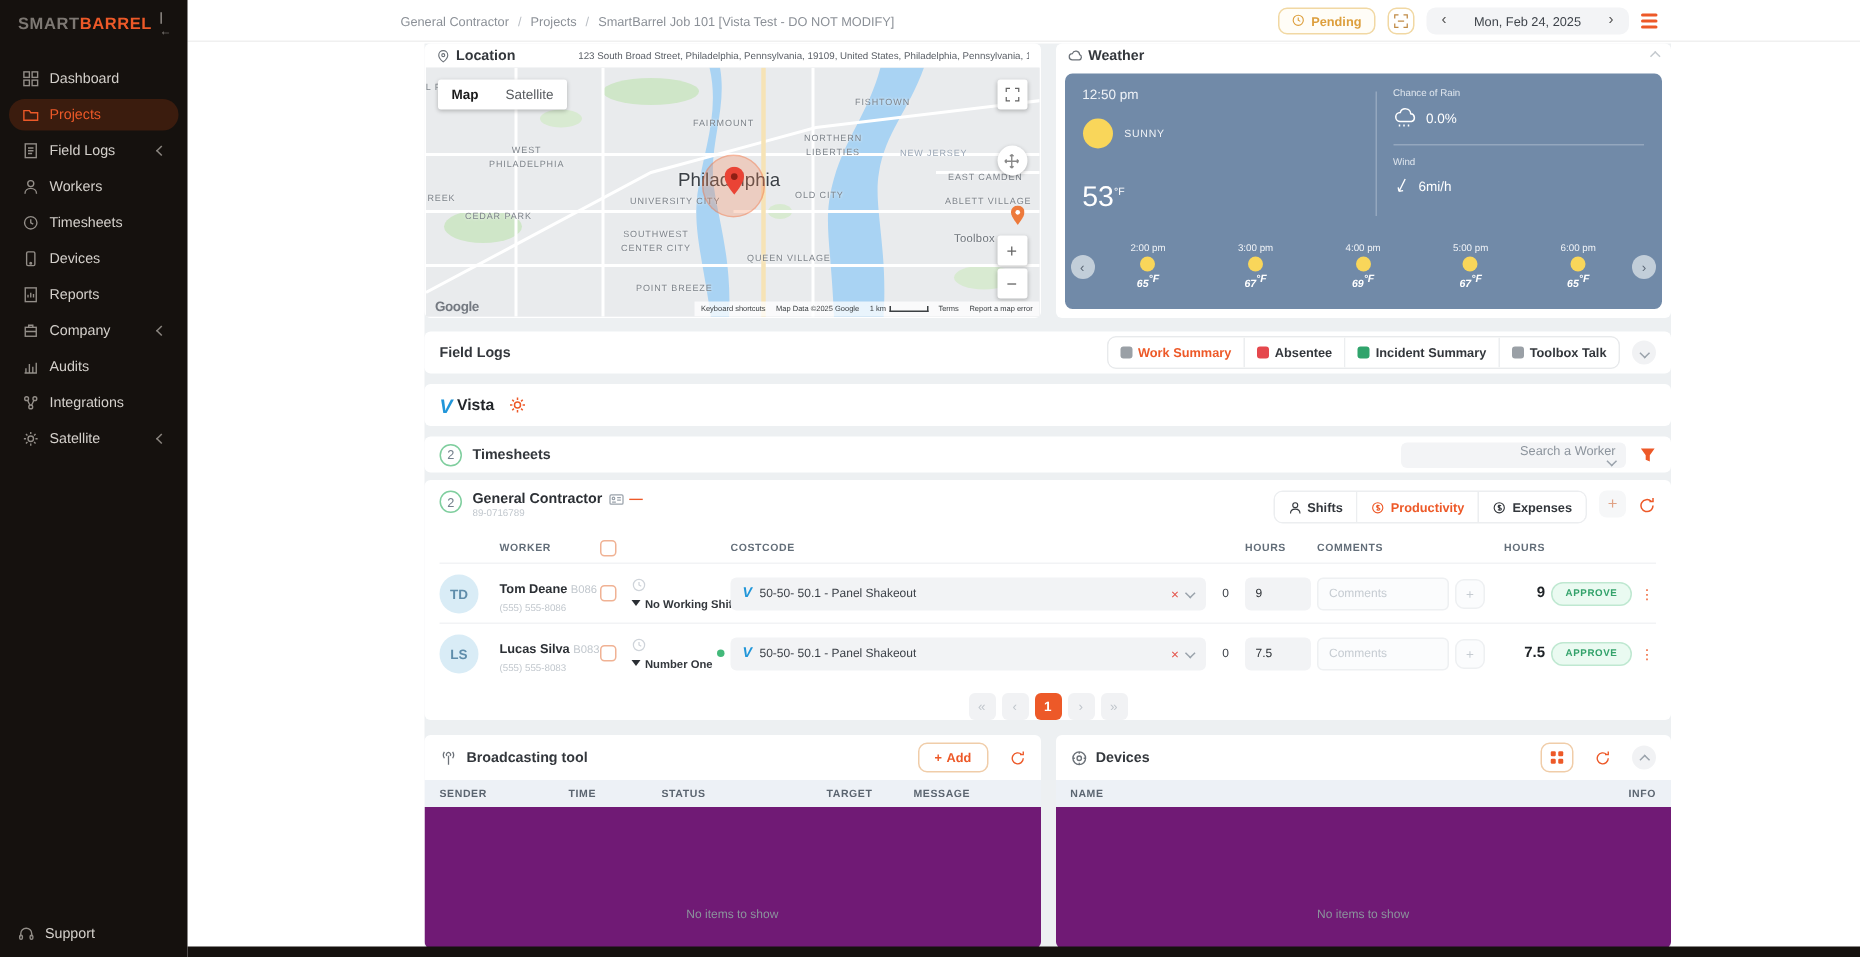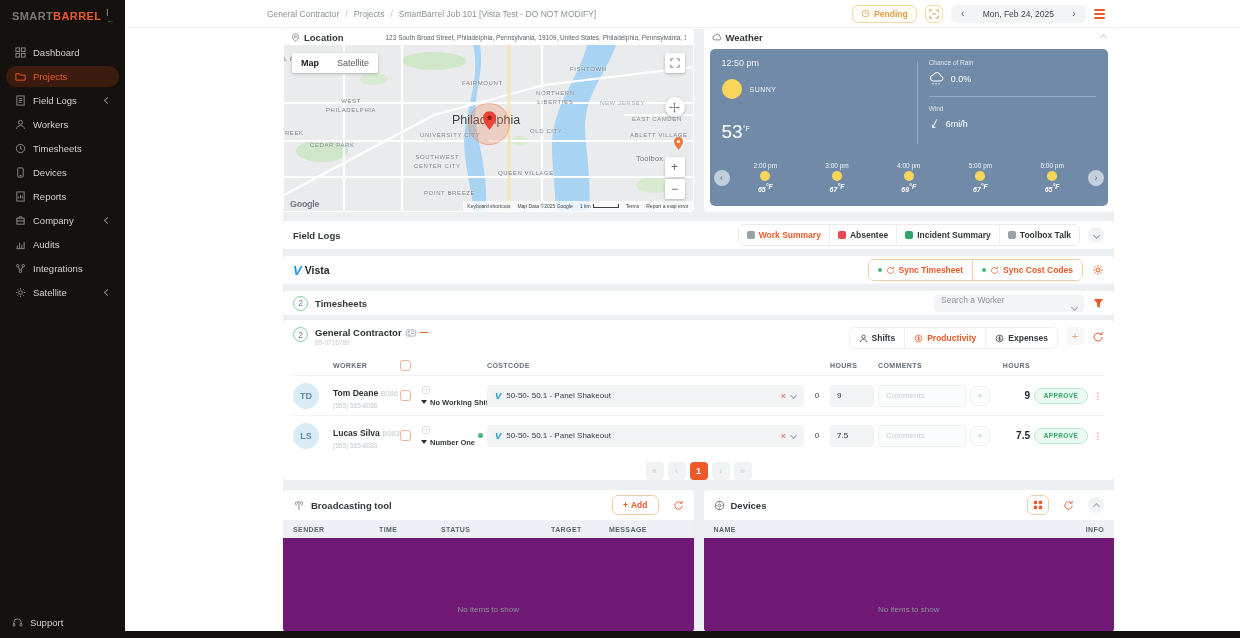--- a/index.html
+++ b/index.html
@@ -92,21 +92,21 @@
   .vista-v { color:#2196d9; font-weight:bold; font-size:13px; font-style:italic; }
   .vista-name { font-size:10.5px; font-weight:bold; color:#23262a; margin-left:3px; }
   .sync-group { margin-left:auto; display:flex; border:1px solid #f0cda9; border-radius:6px; overflow:hidden; }
   .sync-btn { display:flex; align-items:center; gap:4px; padding:0 9px; height:20px; font-size:8.5px; font-weight:bold; color:#ed5928; border-right:1px solid #f0cda9; cursor:pointer; background:#fff; }
   .sync-btn:last-child { border-right:none; }
   .gdot { width:4px; height:4px; border-radius:50%; background:#43b97a; }
   .gear { color:#ed5928; margin-left:9px; cursor:pointer; }
 
   .ts-bar { height:24px; margin-bottom:5px; }
   .count-circle { width:15px; height:15px; border-radius:50%; border:1.4px solid #7fce9e; color:#74808c; font-size:8.5px; display:flex; align-items:center; justify-content:center; margin-right:7px; }
-  .worker-select { margin-left:auto; width:150px; height:17px; background:#f3f4f6; border-radius:4px; display:flex; align-items:flex-start; padding:0 7px; font-size:8.5px; color:#8b939c; cursor:pointer;flex-direction:column; }
+  .worker-select { margin-left:auto; width:150px; height:17px; background:#f3f4f6; border-radius:4px; display:flex; align-items:flex-end; padding:0 7px; font-size:8.5px; color:#8b939c; cursor:pointer;flex-direction:column; }
   .worker-select .chev { border-color:#9aa2ab; margin-left:auto; }
   .funnel { margin-left:9px; cursor:pointer; }
 
   
   .gc-card { height:160px; margin-bottom:10px; padding:7px 10px 0 10px; }
   .gc-head { display:flex; align-items:flex-start; }
   .gc-nameblock { line-height:1.3; }
   .gc-name { font-size:9.5px; font-weight:bold; color:#2b2f34; display:flex; align-items:center; gap:4px; }
   .gc-code { font-size:6.5px; color:#c2c8ce; }
   .dash { color:#ed5928; font-weight:bold; font-size:9px; }
@@ -497,36 +497,20 @@
           </div>
         </div>
         <div class="circle-btn">
             <span class="chev down" style="border-color:#9aa2ab"></span>
           </div>
       </div>
 
       <div class="card bar">
         <span class="vista-v">V</span>
         <span class="vista-name">Vista</span>
-        <div class="sync-group">
-          <div class="sync-btn">
-            <span class="gdot"></span>
-            <svg class="ic" width="9" height="9" viewBox="0 0 12 12" fill="none" stroke="currentColor">
-                <path d="M10 6a4 4 0 11-1.2-2.8M10 1v2.4H7.6"></path>
-              </svg>
-            <span>Sync Timesheet</span>
-          </div>
-          <div class="sync-btn">
-            <span class="gdot"></span>
-            <svg class="ic" width="9" height="9" viewBox="0 0 12 12" fill="none" stroke="currentColor">
-                <path d="M10 6a4 4 0 11-1.2-2.8M10 1v2.4H7.6"></path>
-              </svg>
-            <span>Sync Cost Codes</span>
-          </div>
-        </div>
         <svg class="ic gear" width="12" height="12" viewBox="0 0 12 12" fill="none" stroke="currentColor">
             <circle cx="6" cy="6" r="2"></circle>
             <path d="M6 1v1.6M6 9.4V11M1 6h1.6M9.4 6H11M2.5 2.5l1.1 1.1M8.4 8.4l1.1 1.1M9.5 2.5L8.4 3.6M3.6 8.4L2.5 9.5"></path>
           </svg>
       </div>
 
       <div class="card bar ts-bar">
         <span class="count-circle">2</span>
         <span class="bar-title">Timesheets</span>
         <div class="worker-select">

